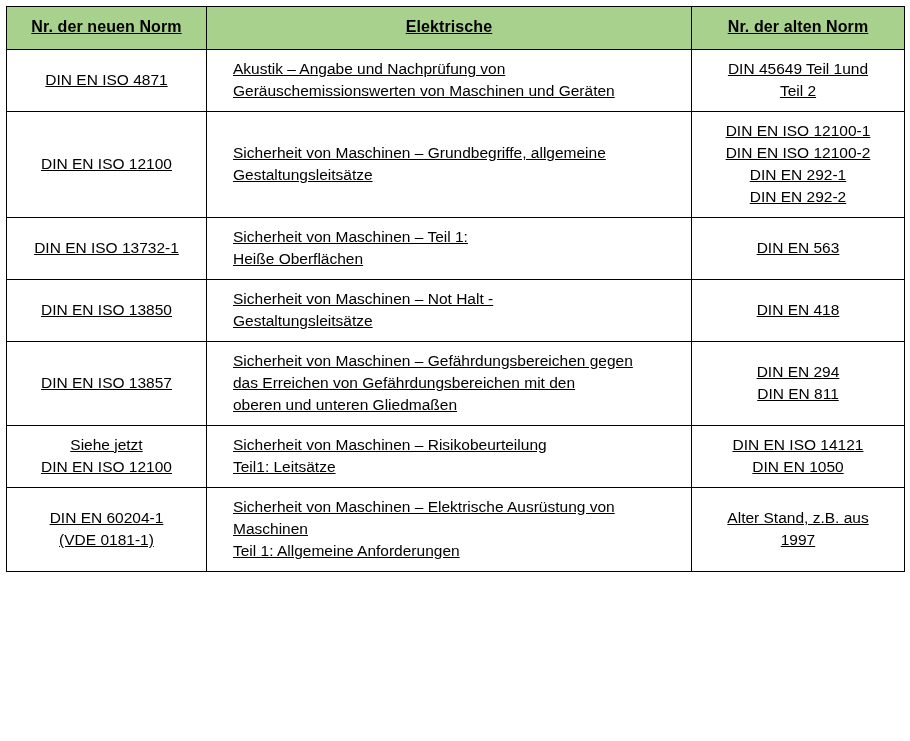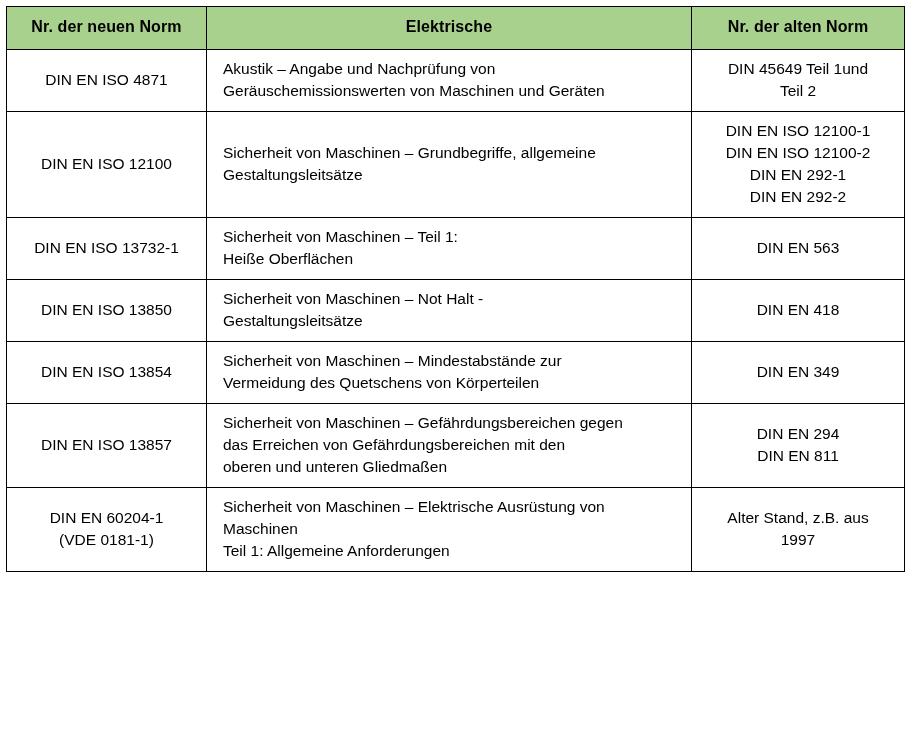--- a/index.html
+++ b/index.html
@@ -12,20 +12,21 @@
     height: 741px;
     font-family: "Liberation Sans", sans-serif;
     color: #000000;
     overflow: hidden;
   }
   .table-wrap {
     width: 791px;
     height: 741px;
     box-sizing: border-box;
     padding: 6px 6px 6px 6px;
+    text-decoration: underline;
   }
   table.norm-table {
     width: 898px;
     border-collapse: collapse;
     table-layout: fixed;
     border: 1.6px solid #000000;
   }
   table.norm-table col.c1 { width: 200px; }
   table.norm-table col.c2 { width: 485px; }
   table.norm-table col.c3 { width: 213px; }
@@ -44,21 +45,21 @@
     padding: 9px 6px 10px 6px;
     font-size: 16px;
     letter-spacing: 0.1px;
   }
   td.col-new, td.col-old {
     text-align: center;
     padding: 8px 7px 9px 7px;
   }
   td.col-desc {
     text-align: left;
-    padding: 8px 10px 9px 16px;
+    padding: 8px 10px 9px 26px;
   }
   .line { display: block; white-space: pre-wrap; }
 </style>
 </head>
 <body>
 
 <div class="table-wrap">
   <table class="norm-table">
     <colgroup>
       <col class="c1">
@@ -120,42 +121,44 @@
           <td class="col-desc">
             <span class="line">Sicherheit von Maschinen – Not Halt -</span>
             <span class="line">Gestaltungsleitsätze</span>
           </td>
           <td class="col-old">
             <span class="line">DIN EN 418</span>
           </td>
         </tr>
         <tr>
           <td class="col-new">
-            <span class="line">DIN EN ISO 13854</span>
-          </td>
-          <td class="col-desc">
-            <span class="line">Sicherheit von Maschinen – Mindestabstände zur</span>
-            <span class="line">Vermeidung des Quetschens von Körperteilen</span>
-          </td>
-          <td class="col-old">
-            <span class="line">DIN EN 349</span>
-          </td>
-        </tr>
-        <tr>
-          <td class="col-new">
             <span class="line">DIN EN ISO 13857</span>
           </td>
           <td class="col-desc">
             <span class="line">Sicherheit von Maschinen – Gefährdungsbereichen gegen</span>
             <span class="line">das Erreichen von Gefährdungsbereichen mit den</span>
             <span class="line">oberen und unteren Gliedmaßen</span>
           </td>
           <td class="col-old">
             <span class="line">DIN EN 294</span>
             <span class="line">DIN EN 811</span>
+          </td>
+        </tr>
+        <tr>
+          <td class="col-new">
+            <span class="line">Siehe jetzt</span>
+            <span class="line">DIN EN ISO 12100</span>
+          </td>
+          <td class="col-desc">
+            <span class="line">Sicherheit von Maschinen – Risikobeurteilung</span>
+            <span class="line">Teil1: Leitsätze</span>
+          </td>
+          <td class="col-old">
+            <span class="line">DIN EN ISO 14121</span>
+            <span class="line">DIN EN 1050</span>
           </td>
         </tr>
         <tr>
           <td class="col-new">
             <span class="line">DIN EN 60204-1</span>
             <span class="line">(VDE 0181-1)</span>
           </td>
           <td class="col-desc">
             <span class="line">Sicherheit von Maschinen – Elektrische Ausrüstung von</span>
             <span class="line">Maschinen</span>

